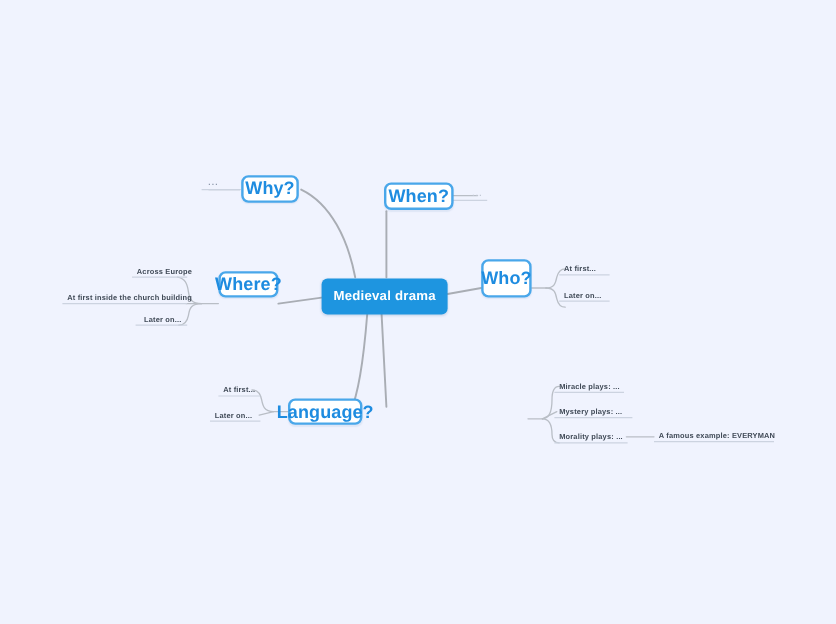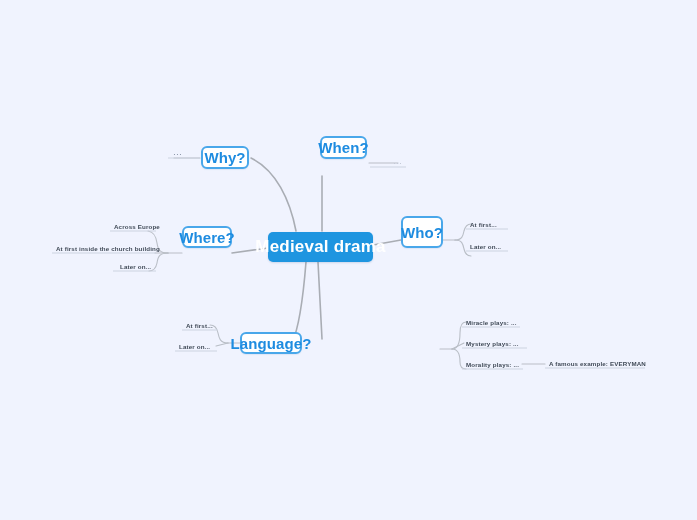--- a/index.html
+++ b/index.html
@@ -35,21 +35,21 @@
     box-sizing: border-box;
     display: flex;
     align-items: center;
     justify-content: center;
     white-space: nowrap;
   }
   .node-root {
     background: #1e95e0;
     color: #ffffff;
     border-radius: 5px;
-    font-size: 17px;
+    font-size: 11px;
     font-weight: bold;
     letter-spacing: 0.2px;
     padding: 12px 10px;
     box-shadow: 0 1px 2px rgba(40,90,150,0.18);
   }
   .node-branch {
     background: #ffffff;
     color: #1e8ce0;
     border: 2px solid #49a7ea;
     border-radius: 6px;
@@ -146,21 +146,21 @@
     <span>Medieval drama</span>
   </div>
 
   <div class="node node-branch" style="left:201px; top:146px; width:48px; height:23px;">
     <span>Why?</span>
   </div>
   <div class="node node-dots" style="left:168px; top:146px; width:20px; height:12px; justify-content:center;">
     <span>...</span>
   </div>
 
-  <div class="node node-branch" style="left:320px; top:136px; width:47px; height:23px;">
+  <div class="node node-branch" style="left:320px; top:152px; width:58px; height:23px;">
     <span>When?</span>
   </div>
   <div class="node node-dots" style="left:388px; top:155px; width:20px; height:12px; justify-content:center; color:#c3c9d6;">
     <span>...</span>
   </div>
 
   <div class="node node-branch" style="left:182px; top:226px; width:50px; height:22px;">
     <span>Where?</span>
   </div>
   <div class="node node-leaf leaf-left" style="left:112px; top:220px; width:46px; height:11px;">

